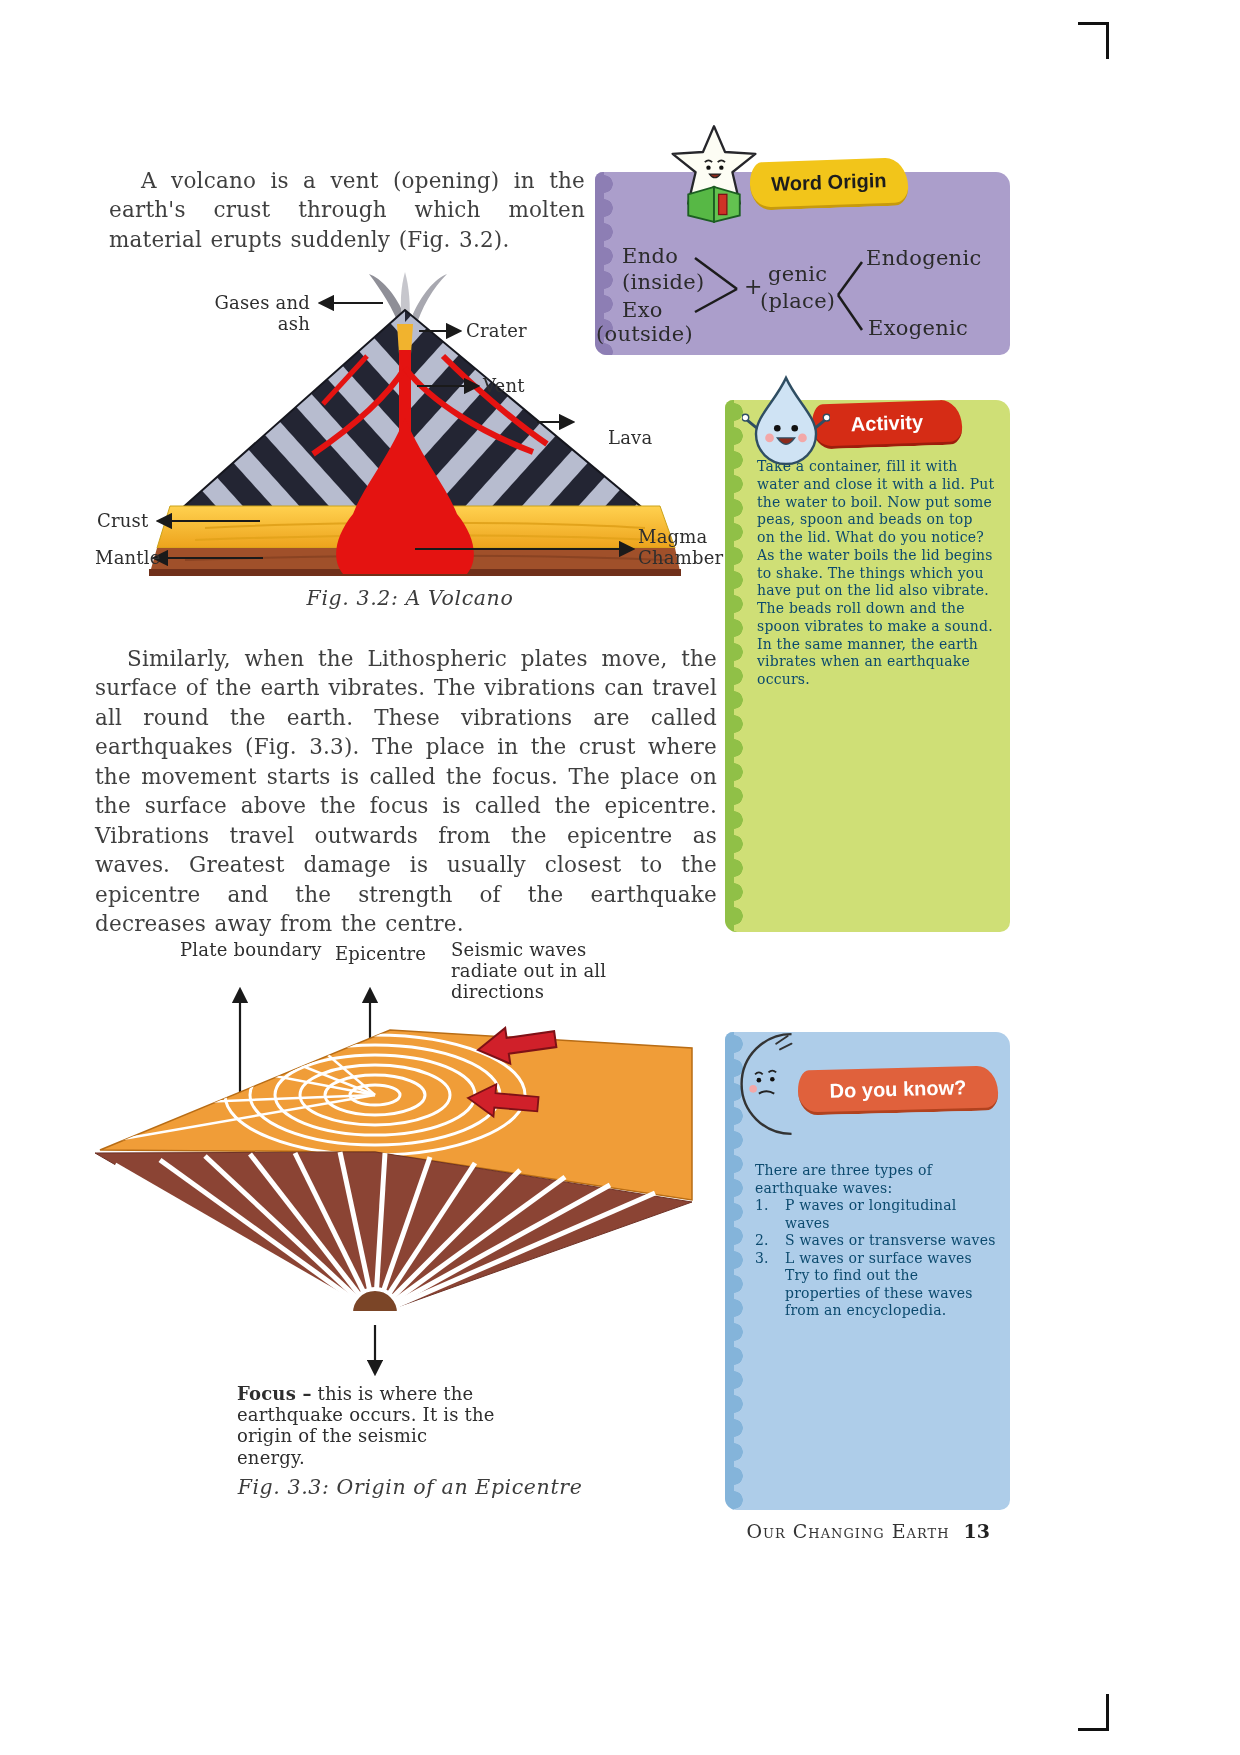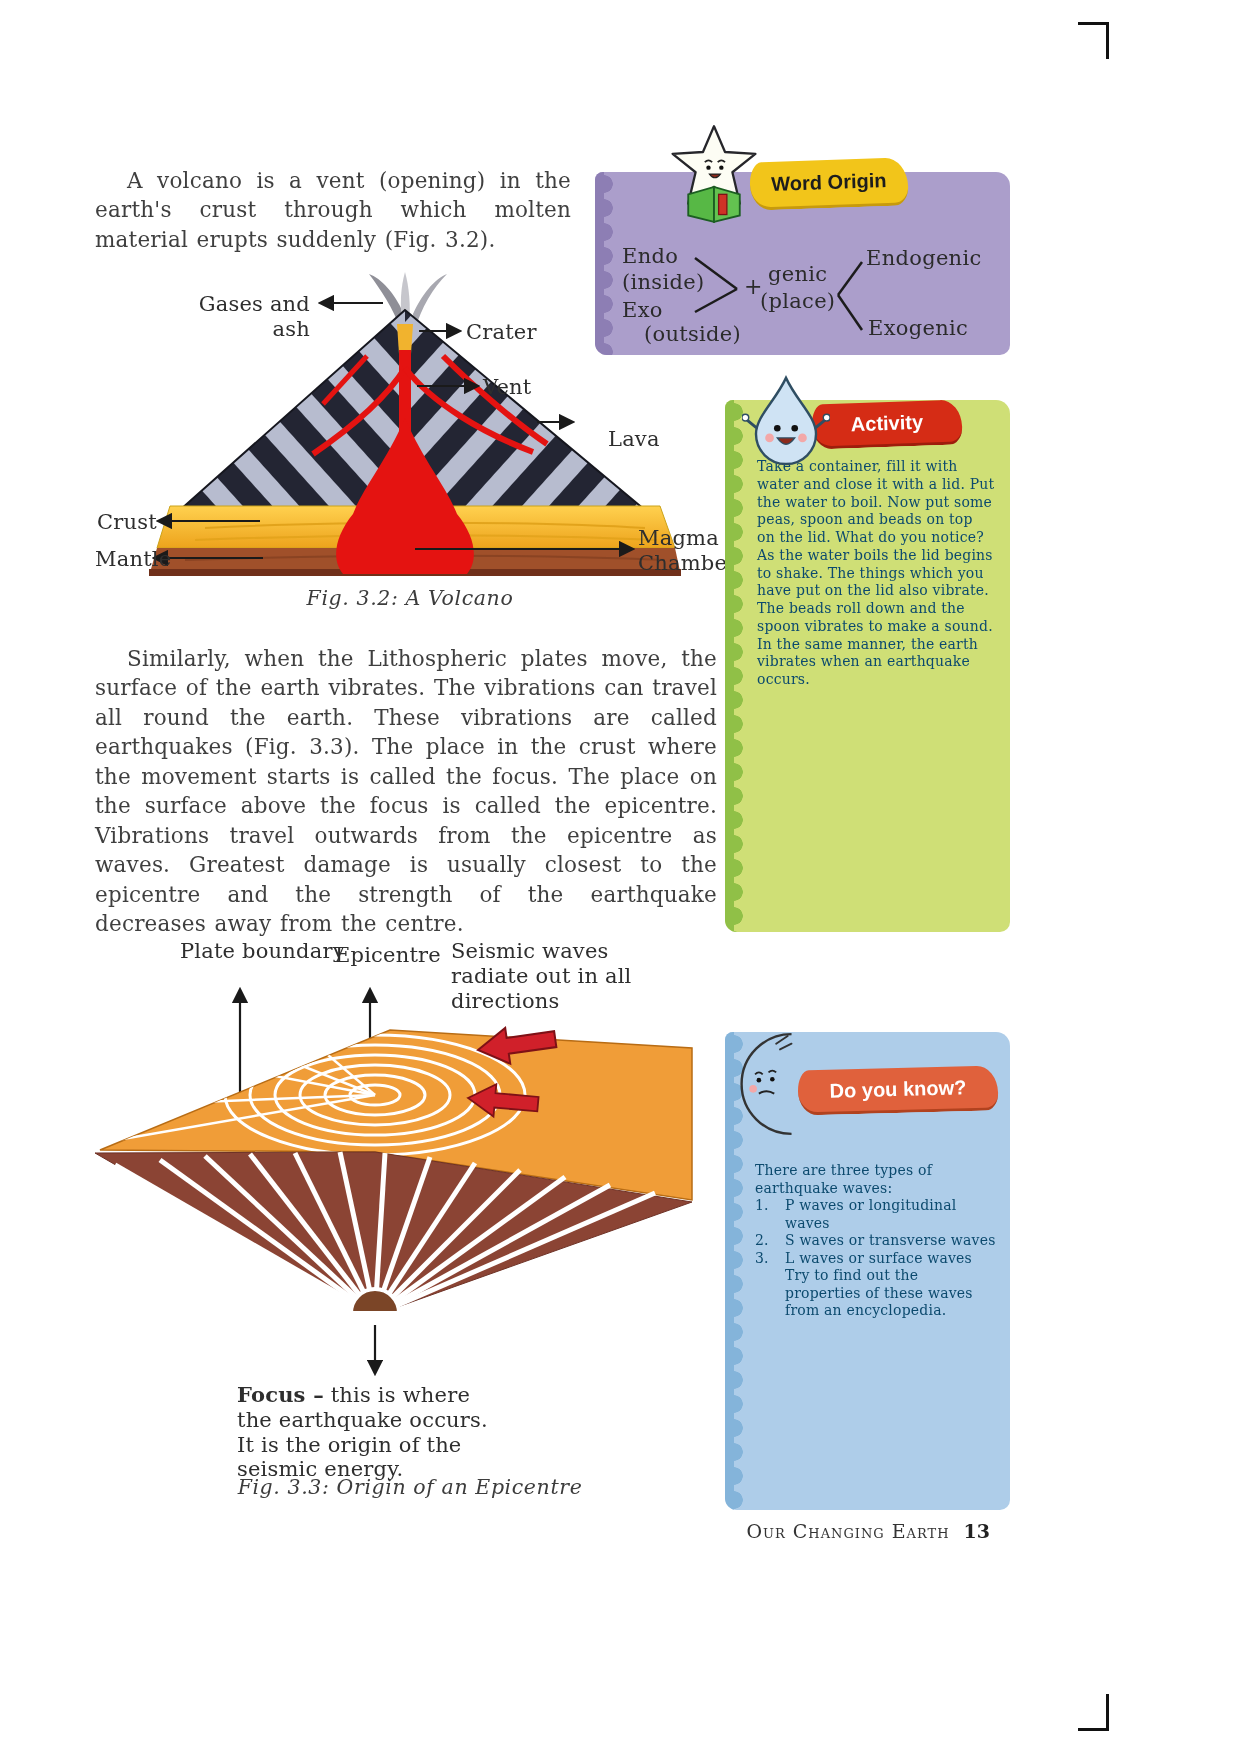--- a/index.html
+++ b/index.html
@@ -1,21 +1,21 @@
 <!DOCTYPE html>
 <html><head>
 <meta charset="utf-8">
 <style>
   html,body{margin:0;padding:0;background:#e8e8e8;}
   .page{position:relative;width:1240px;height:1755px;background:#ffffff;overflow:hidden;
         font-family:"DejaVu Serif","Liberation Serif",serif;color:#3a3a3a;}
   .abs{position:absolute;}
   .body-text{font-size:21.5px;line-height:1.37;text-align:justify;letter-spacing:.2px;word-spacing:1.5px;color:#3f3f3f;}
   .indent{text-indent:32px;}
-  .fig-label{font-size:21px;color:#2e2e2e;line-height:1.18;letter-spacing:.2px;}
+  .fig-label{font-size:18px;color:#2e2e2e;line-height:1.18;letter-spacing:.2px;}
   .caption{font-style:italic;font-size:20.5px;color:#3c3c3c;text-align:center;letter-spacing:.6px;}
   .sidebox{position:absolute;border-radius:8px 14px 10px 12px;}
   .scallop{position:absolute;left:0;top:0;bottom:0;width:18px;border-radius:8px 0 0 12px;}
   .box-text{font-size:14px;line-height:1.27;color:#0c4a6e;letter-spacing:.2px;}
   .banner{position:absolute;display:flex;align-items:center;justify-content:center;
           font-family:"Liberation Sans",sans-serif;font-weight:bold;font-size:20px;
           border-radius:14px 26px 16px 24px / 26px 34px 22px 30px;z-index:5;}
   .chud{position:absolute;z-index:6;}
   .wo-word{position:absolute;font-size:21px;color:#2b2b2b;letter-spacing:.3px;}
   .dyk-item{display:flex;}
@@ -27,21 +27,21 @@
   .footer .pg{font-weight:bold;margin-left:14px;color:#222;}
 </style>
 </head>
 <body>
 
 <div class="page">
 
   <div class="corner" style="left:1078px;top:22px;border-top:3px solid #111;border-right:3px solid #111;"></div>
   <div class="corner" style="left:1078px;top:1694px;border-bottom:3px solid #111;border-right:3px solid #111;"></div>
 
-  <div class="abs body-text indent" style="left:95px;top:166px;width:476px;">A volcano is a vent (opening) in the earth's crust through which molten material erupts suddenly (Fig. 3.2).</div>
+  <div class="abs body-text indent" style="left:109px;top:166px;width:476px;">A volcano is a vent (opening) in the earth's crust through which molten material erupts suddenly (Fig. 3.2).</div>
 
   <div class="sidebox" style="left:595px;top:172px;width:415px;height:183px;background:#ab9ecb;">
     <div class="scallop" style="background:linear-gradient(#8d7eb4,#8d7eb4) 0 0/9px 100% no-repeat,
                 radial-gradient(circle at 9px 12px,#8d7eb4 8.5px,rgba(0,0,0,0) 9px) 0 0/18px 24px repeat-y;"></div>
   </div>
   <svg class="chud" style="left:668px;top:124px;" width="92" height="102" viewBox="0 0 100 110">
     <polygon points="50,2 62,30 95,32 70,52 78,86 50,68 22,86 30,52 5,32 38,30" fill="#fdfdf4" stroke="#26262b" stroke-width="2.5" stroke-linejoin="round"></polygon>
     <path d="M40,41 Q44,37 48,41" fill="none" stroke="#222" stroke-width="1.8"></path>
     <path d="M54,41 Q58,37 62,41" fill="none" stroke="#222" stroke-width="1.8"></path>
     <circle cx="44" cy="47" r="2.4" fill="#111"></circle>
@@ -51,21 +51,21 @@
     <path d="M78,76 L50,68 L50,106 L78,99 Z" fill="#63c250" stroke="#1c5e22" stroke-width="2"></path>
     <rect x="55" y="76" width="9" height="22" fill="#cf3326" stroke="#7e1116" stroke-width="1.4"></rect>
   </svg>
   <div class="banner" style="left:750px;top:160px;width:158px;height:45px;background:#f2c51a;color:#1d1d1d;
               transform:rotate(-2deg);border-bottom:3px solid #c79a0d;">
     <span>Word Origin</span>
   </div>
   <div class="wo-word" style="left:622px;top:244px;">Endo</div>
   <div class="wo-word" style="left:622px;top:270px;">(inside)</div>
   <div class="wo-word" style="left:622px;top:298px;">Exo</div>
-  <div class="wo-word" style="left:644px;top:322px;">(outside)</div>
+  <div class="wo-word" style="left:596px;top:322px;">(outside)</div>
   <div class="wo-word" style="left:744px;top:274px;font-size:22px;">+</div>
   <div class="wo-word" style="left:768px;top:262px;">genic</div>
   <div class="wo-word" style="left:760px;top:289px;">(place)</div>
   <div class="wo-word" style="left:866px;top:246px;">Endogenic</div>
   <div class="wo-word" style="left:868px;top:316px;">Exogenic</div>
   <svg class="abs" style="left:690px;top:240px;" width="210" height="110" viewBox="0 0 210 110">
     <line x1="5" y1="18" x2="47" y2="49" stroke="#1c1c1c" stroke-width="2.5"></line>
     <line x1="5" y1="72" x2="47" y2="49" stroke="#1c1c1c" stroke-width="2.5"></line>
     <line x1="148" y1="55" x2="172" y2="22" stroke="#1c1c1c" stroke-width="2.5"></line>
     <line x1="148" y1="55" x2="172" y2="90" stroke="#1c1c1c" stroke-width="2.5"></line>

